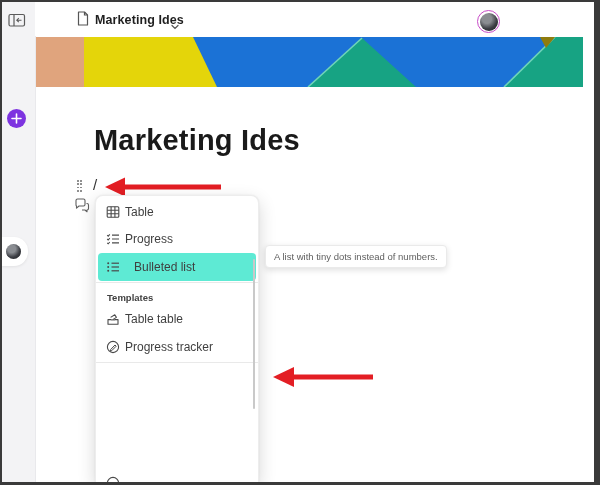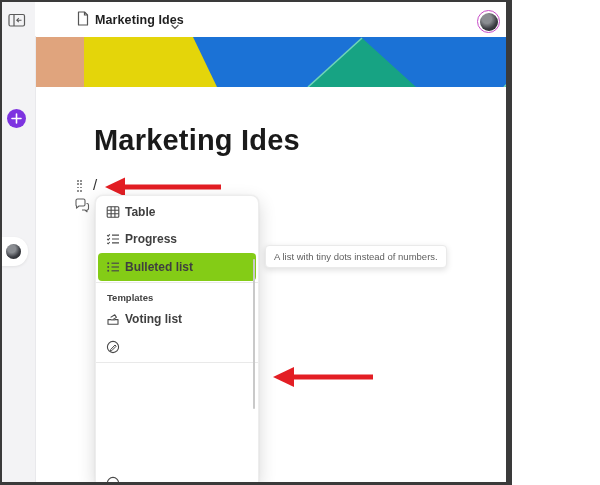--- a/index.html
+++ b/index.html
@@ -1,16 +1,16 @@
 <!DOCTYPE html>
 <html><head>
 <meta charset="utf-8">
 <style>
   html,body{margin:0;padding:0;background:#fff;font-family:"Liberation Sans","DejaVu Sans",sans-serif;}
-  #frame{width:512px;height:485px;box-sizing:border-box;background:#3a3a3a;padding:2px 6px 3px 2px;}
+  #frame{width:600px;height:485px;box-sizing:border-box;background:#3a3a3a;padding:2px 6px 3px 2px;}
   #app{position:relative;width:100%;height:100%;background:#fff;overflow:hidden;}
 
   
   #sidebar{position:absolute;left:0;top:0;width:33px;height:100%;background:#f3f3f5;border-right:1px solid #e9e9ec;}
   #sidebar .toggle{position:absolute;left:6px;top:11px;width:18px;height:15px;cursor:pointer;}
   #plus-btn{position:absolute;left:5px;top:107px;width:19px;height:19px;border-radius:50%;background:#7d33e0;border:none;padding:0;cursor:pointer;}
   #plus-btn svg{display:block;margin:auto;}
   #side-pill{position:absolute;left:0;top:235px;width:26px;height:29px;background:#ffffff;border-radius:0 14px 14px 0;box-shadow:0 1px 3px rgba(0,0,0,.08);}
   .avatar-img{border-radius:50%;background:radial-gradient(circle at 38% 32%,#8a8d92 0 28%,#3c3e44 60%,#17181c 100%);}
   #side-avatar{position:absolute;left:4px;top:242px;width:15px;height:15px;}
@@ -32,22 +32,22 @@
   #drag-handle i{background:#7a7a7a;border-radius:50%;}
   #slash-char{position:absolute;left:91px;top:174px;font-size:15px;color:#333;cursor:text;}
   #comment-icon{position:absolute;left:72px;top:196px;cursor:pointer;}
 
   .red-arrow{position:absolute;pointer-events:none;}
 
   
   #slash-menu{position:absolute;left:93px;top:193px;width:164px;height:287px;background:#fff;border:1px solid #ededed;border-bottom:none;border-radius:8px 8px 0 0;box-shadow:0 6px 18px rgba(0,0,0,.16),0 0 2px rgba(0,0,0,.08);box-sizing:border-box;padding-top:2px;overflow:hidden;}
   .mi{display:flex;align-items:center;height:27.5px;padding-left:9px;cursor:pointer;}
   .mi .mic{width:15px;height:15px;margin-right:5px;flex:0 0 auto;display:flex;align-items:center;justify-content:center;}
-  .mi .mil{font-size:12px;color:#3f3f3f;white-space:nowrap;font-weight:bold;}
-  .mi.sel{background:#84cc16;border-radius:4px;margin:0 2px;padding-left:7px;}
+  .mi .mil{font-size:12px;color:#3f3f3f;white-space:nowrap;}
+  .mi.sel{background:#5eead4;border-radius:4px;margin:0 2px;padding-left:7px;gap:9px;}
   .mdiv{height:1px;background:#e9e9e9;margin:1px 0;}
   .msec{font-size:9.5px;font-weight:700;color:#424242;padding:8px 0 3px 11px;}
   #menu-scrollbar{position:absolute;right:3px;top:63px;width:2.5px;height:150px;background:#c9c9c9;border-radius:2px;cursor:pointer;}
   #partial-icon{position:absolute;left:10px;top:280px;}
 
   
   #tooltip{position:absolute;left:263px;top:243px;background:#fff;border:1px solid #eaeaea;border-radius:4px;box-shadow:0 2px 6px rgba(0,0,0,.13);padding:5px 8px;font-size:9.5px;color:#5f5f5f;white-space:nowrap;}
 </style>
 </head>
 <body>
@@ -183,30 +183,31 @@
 
     <div class="mi">
       <span class="mic">
         <svg width="14" height="14" viewBox="0 0 14 14">
               <path d="M2 7.6 h10 v4.6 h-10 z" fill="none" stroke="#4a4a4a" stroke-width="1.1" stroke-linejoin="round"></path>
               <line x1="5" y1="7.6" x2="9" y2="7.6" stroke="#fff" stroke-width="1.4"></line>
               <line x1="5" y1="7.8" x2="9" y2="7.8" stroke="#4a4a4a" stroke-width="1"></line>
               <path d="M4.6 5.4 l4.2-2.6 l1.6 2.6 l-3.2 2" fill="none" stroke="#4a4a4a" stroke-width="1.1" stroke-linejoin="round"></path>
             </svg>
       </span>
-      <span class="mil">Voting list</span>
+      <span class="mil">Table table</span>
     </div>
 
     <div class="mi">
       <span class="mic">
         <svg width="14" height="14" viewBox="0 0 14 14">
               <circle cx="7" cy="7" r="5.6" fill="none" stroke="#4a4a4a" stroke-width="1.1"></circle>
               <path d="M4.6 9.6 l4.4-4.6 l1.2 1.2 l-4.4 4.4 l-1.6 0.4 z" fill="none" stroke="#4a4a4a" stroke-width="1"></path>
             </svg>
       </span>
+      <span class="mil">Progress tracker</span>
     </div>
 
     <div class="mdiv"></div>
 
     <span id="partial-icon">
       <svg width="14" height="14" viewBox="0 0 14 14">
             <circle cx="7" cy="7" r="5.6" fill="none" stroke="#4a4a4a" stroke-width="1.1"></circle>
           </svg>
     </span>
 

